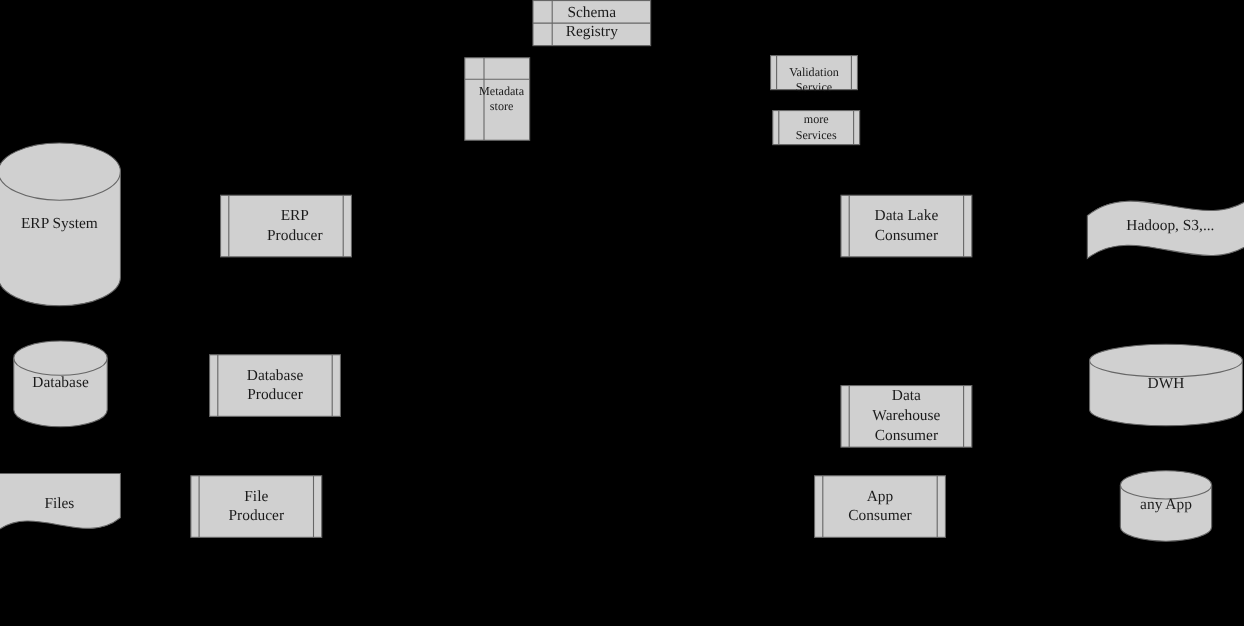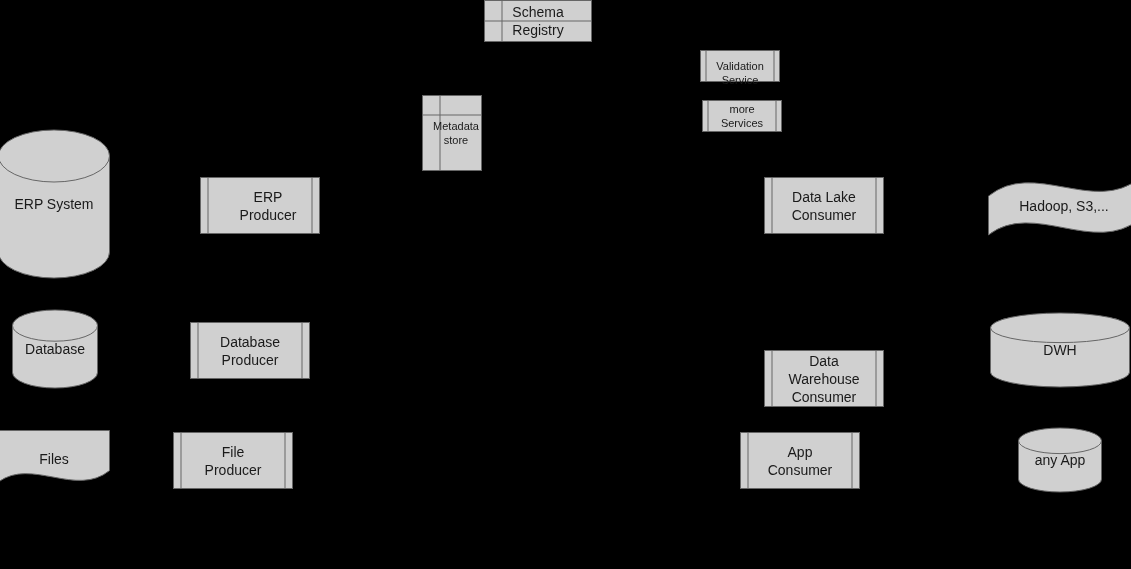--- a/index.html
+++ b/index.html
@@ -11,20 +11,21 @@
     position: relative;
     width: 1131px;
     height: 569px;
     background: #000000;
     overflow: hidden;
     font-family: "Liberation Sans", sans-serif;
   }
   .node {
     position: absolute;
     box-sizing: border-box;
+    font-family: Liberation Serif, serif;
   }
   .node svg {
     position: absolute;
     left: 0;
     top: 0;
     overflow: visible;
   }
   .lbl {
     position: absolute;
     left: 0;
@@ -52,21 +53,21 @@
 <div id="canvas">
     <div class="node" style="left: 484px; top: 0px; width: 108px; height: 42px;">
       <svg width="108" height="42" viewBox="0 0 108 42" xmlns="http://www.w3.org/2000/svg">
         <rect x="0.5" y="0.5" width="107" height="41" fill="#d0d0d0" stroke="#666666" stroke-width="1"></rect>
         <line x1="18" y1="0.5" x2="18" y2="41.5" fill="none" stroke="#666666" stroke-width="1"></line>
         <line x1="0.5" y1="21" x2="107.5" y2="21" fill="none" stroke="#666666" stroke-width="1"></line>
       </svg>
       <div class="lbl">Schema
 Registry</div>
     </div>
-    <div class="node" style="left: 422px; top: 52px; width: 68px; height: 76px; margin-top: 43px;">
+    <div class="node" style="left: 422px; top: 52px; width: 68px; height: 76px;">
       <svg width="60" height="76" viewBox="0 0 60 76" xmlns="http://www.w3.org/2000/svg">
         <rect x="0.5" y="0.5" width="59" height="75" fill="#d0d0d0" stroke="#666666" stroke-width="1"></rect>
         <line x1="18" y1="0.5" x2="18" y2="75.5" fill="none" stroke="#666666" stroke-width="1"></line>
         <line x1="0.5" y1="20" x2="59.5" y2="20" fill="none" stroke="#666666" stroke-width="1"></line>
       </svg>
       <div class="lbl small">Metadata
 store</div>
     </div>
     <div class="node" style="left: 700px; top: 50px; width: 80px; height: 45px;">
       <svg width="80" height="32" viewBox="0 0 80 32" xmlns="http://www.w3.org/2000/svg">

